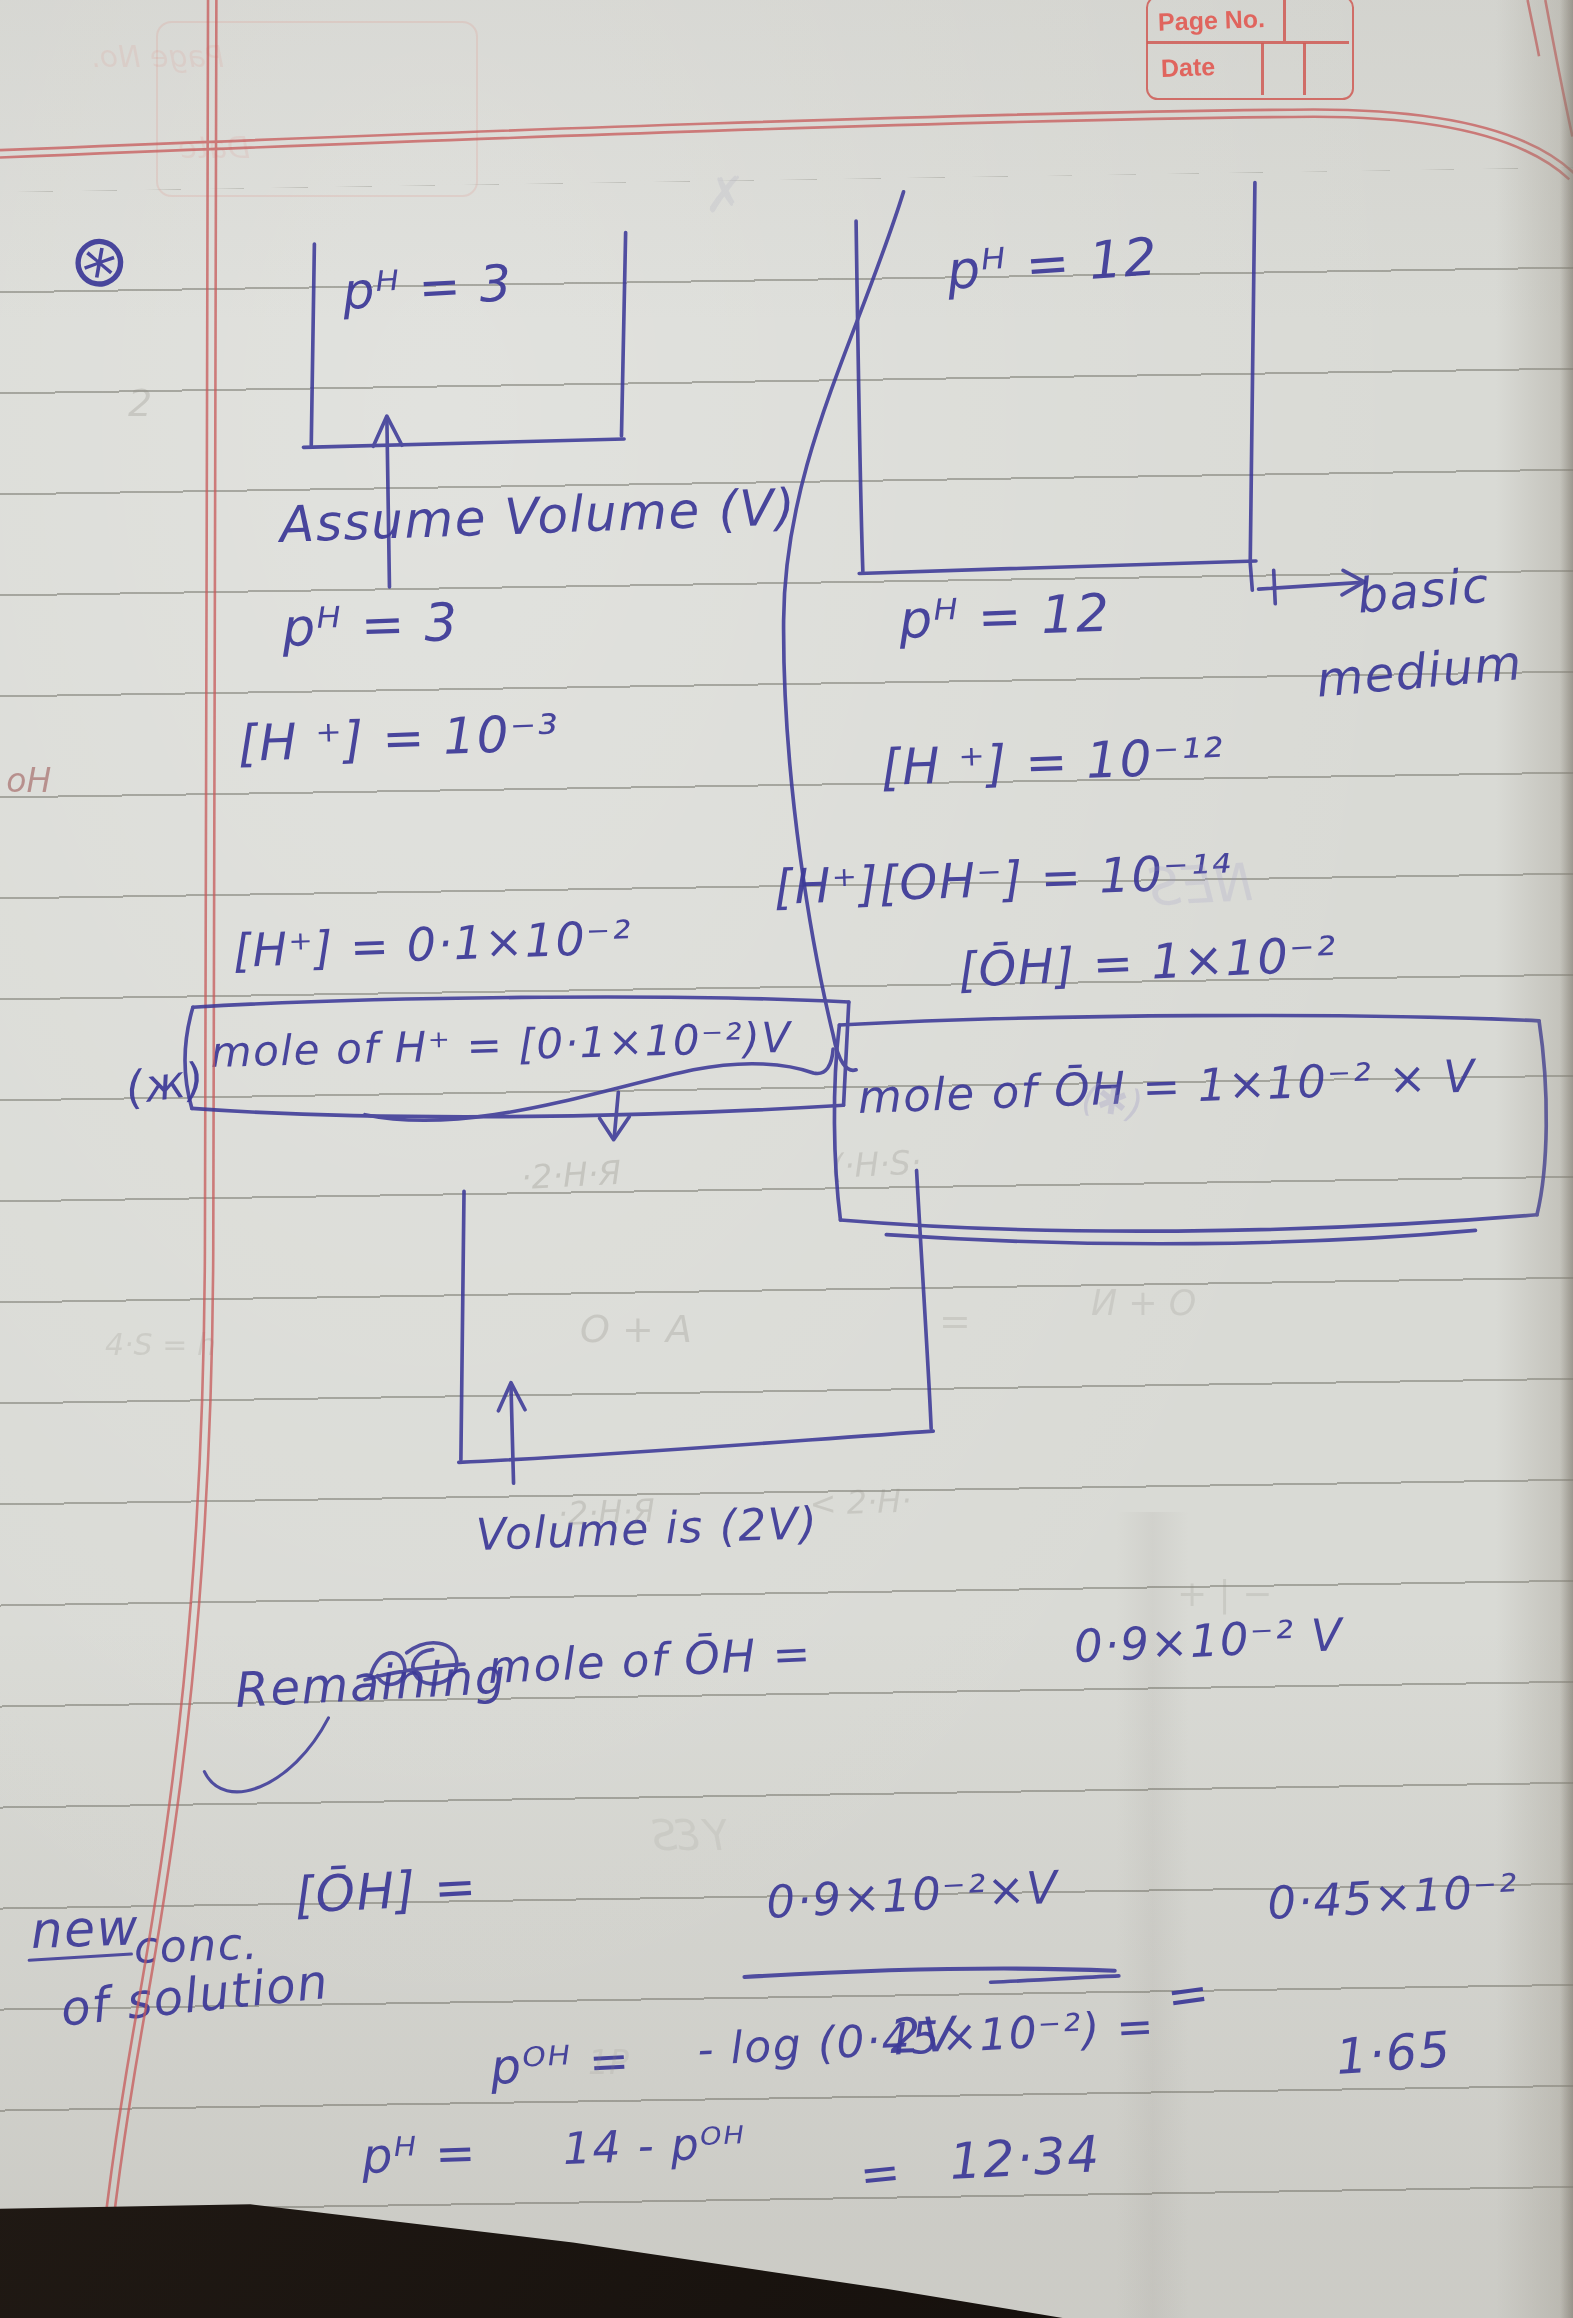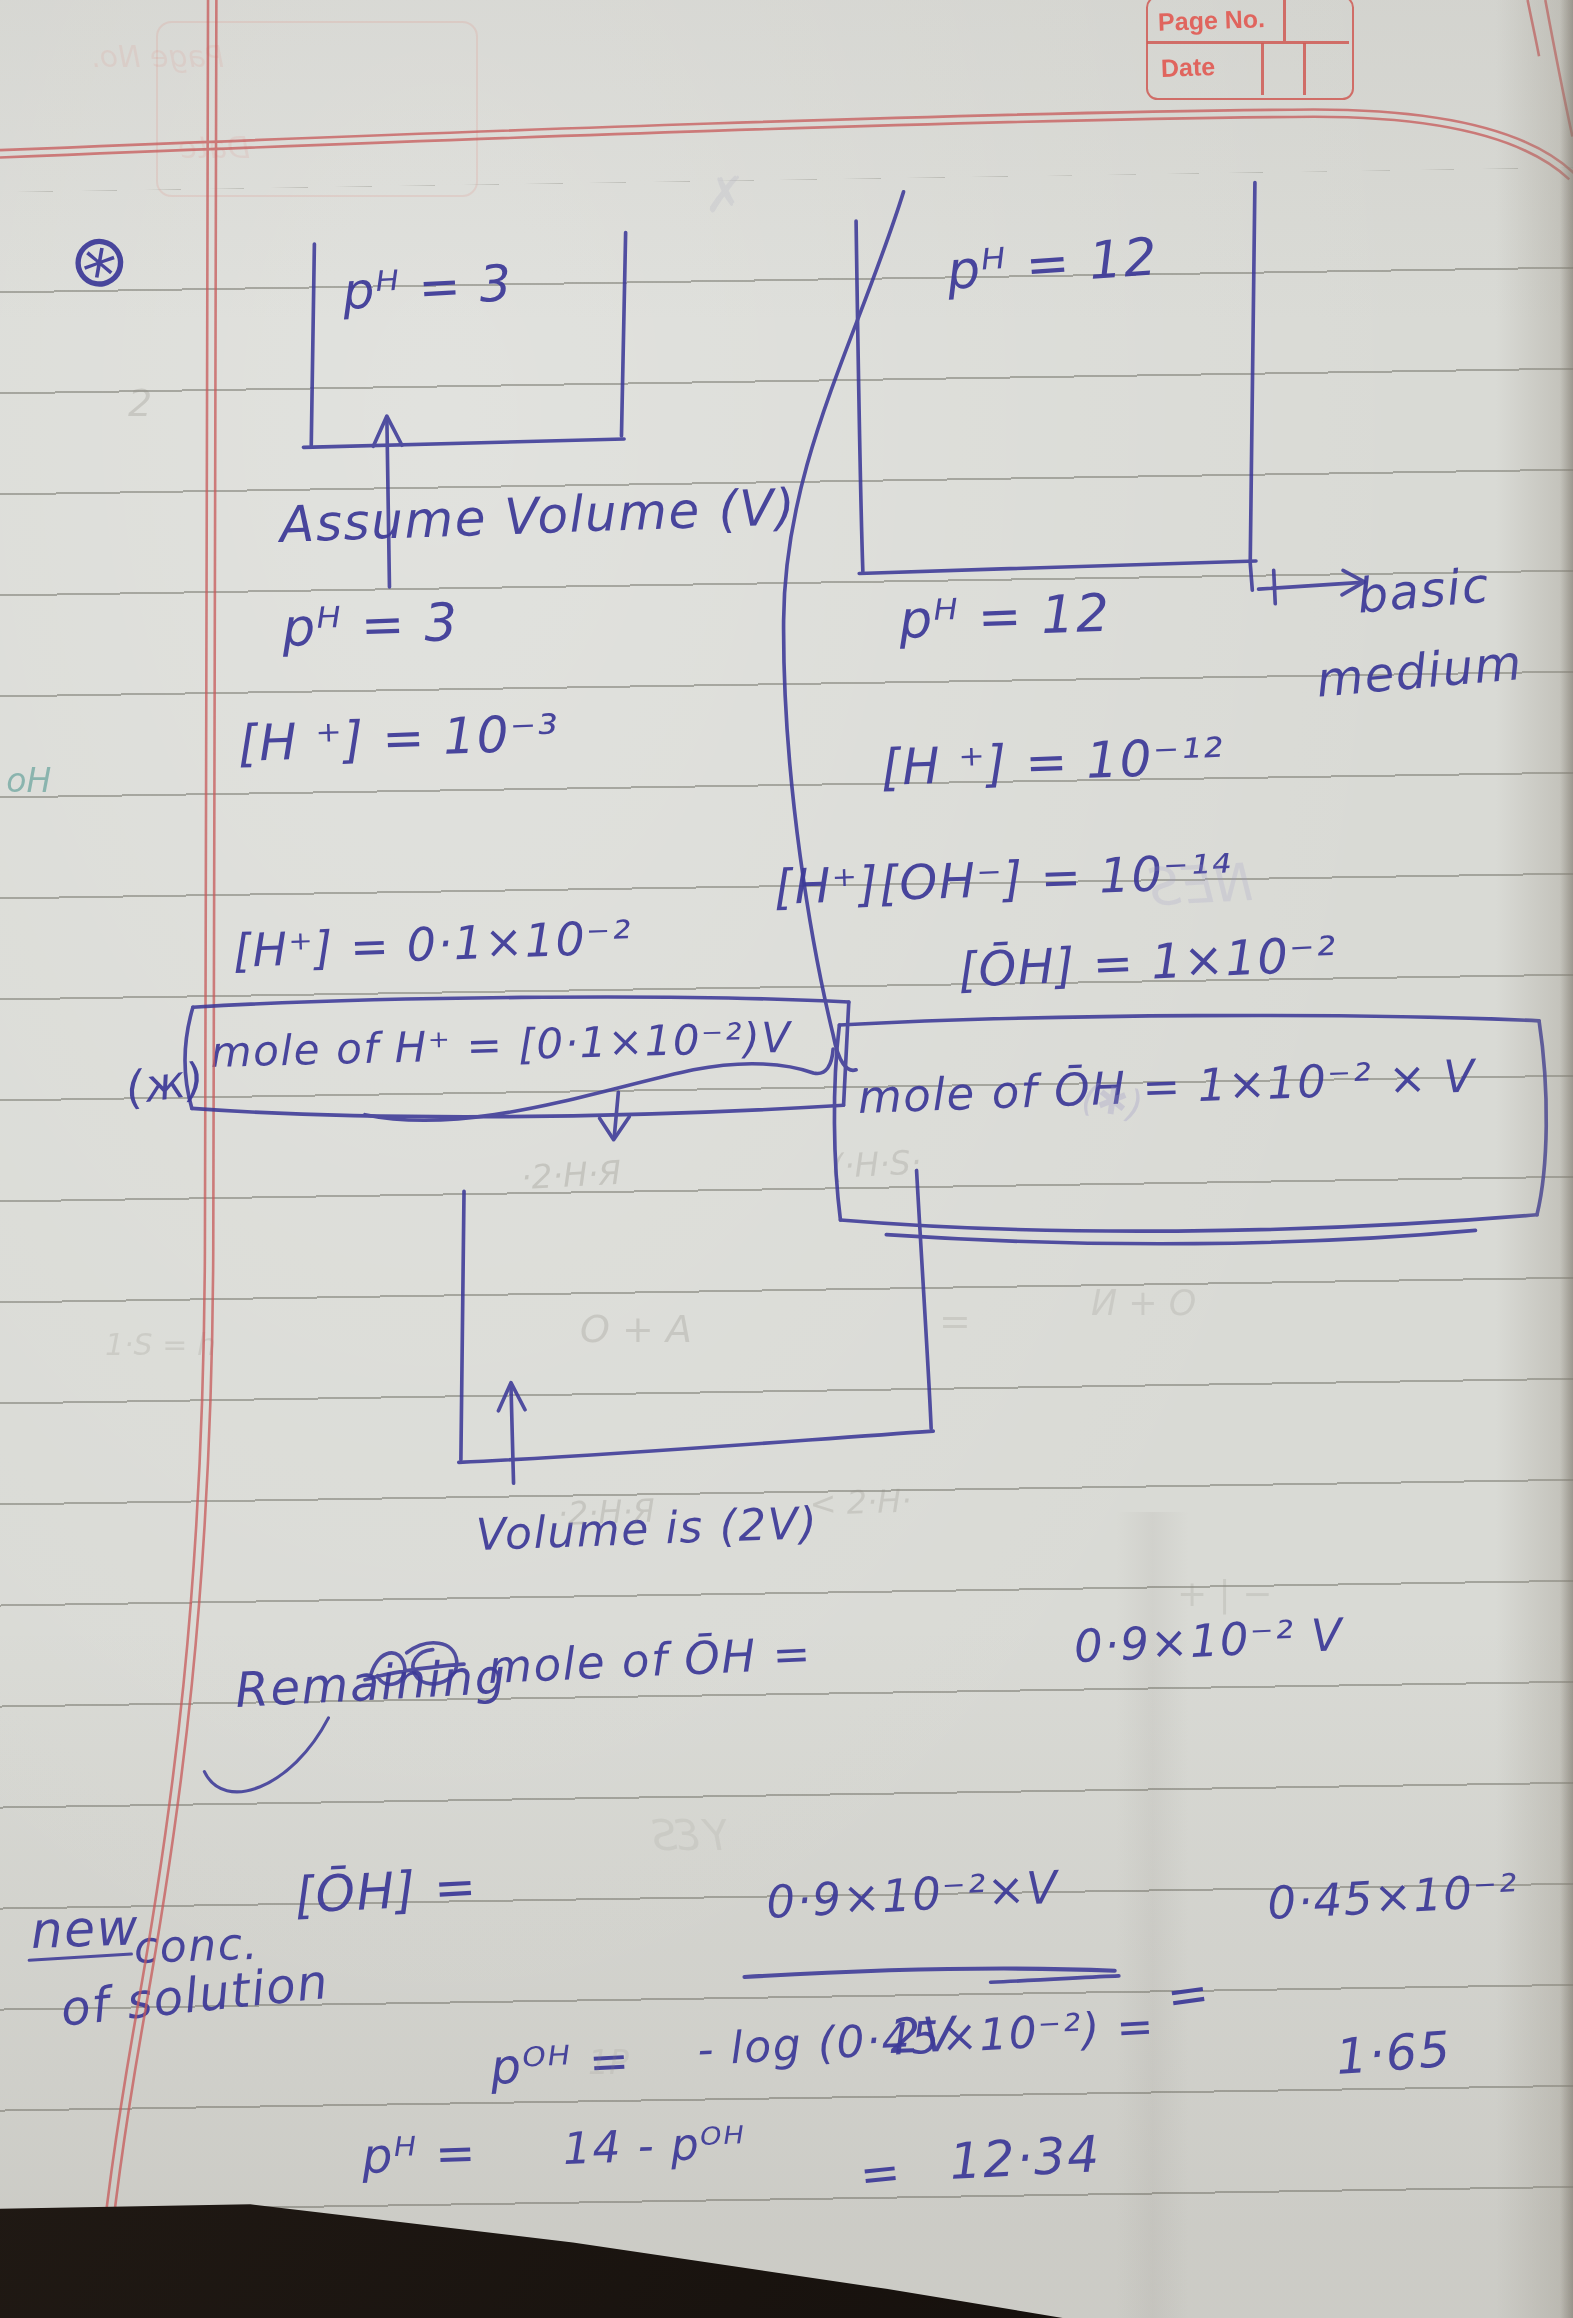--- a/index.html
+++ b/index.html
@@ -33,21 +33,21 @@
   .hdr-label{position:absolute;color:#e0655e;font-family:"Liberation Sans","DejaVu Sans",sans-serif;
     font-weight:bold;white-space:nowrap;}
   .ghost-hdr{position:absolute;border:2.6px solid rgba(224,122,112,.16);border-radius:15.6px;}
   
   .ink{position:absolute;font-family:"DejaVu Sans",sans-serif;font-style:italic;
     color:#3d3a98;white-space:nowrap;transform-origin:left top;letter-spacing:1.6px;opacity:.93;}
   
   .ghost{position:absolute;font-family:"DejaVu Sans",sans-serif;font-style:italic;
     color:#8f8c84;white-space:nowrap;transform-origin:left top;}
   .gviolet{color:#9d99c6;}
-  .gpink{color:#0f766e;}
+  .gpink{color:#7f1d1d;}
   svg.overlay{position:absolute;left:0;top:0;pointer-events:none;}
 </style>
 </head>
 <body>
 
 <div id="stage">
 
   <div class="paper-light"></div>
   <div class="rules"></div>
   <div class="crease"></div>
@@ -116,21 +116,21 @@
   <span class="ghost" style="left:580px;top:1307px;font-size:38px;opacity:.26;">O + A</span>
   <span class="ghost" style="left:939px;top:1299px;font-size:38px;opacity:.22;">=</span>
   <span class="ghost" style="left:1091px;top:1283px;font-size:35px;opacity:.20;">И + O</span>
   <span class="ghost" style="left:557px;top:1495px;font-size:32px;opacity:.28;transform:rotate(-2deg);">·2·H·Я</span>
   <span class="ghost" style="left:809px;top:1485px;font-size:32px;opacity:.24;transform:rotate(-2deg);">&lt; 2·H·</span>
   <span class="ghost" style="left:1177px;top:1573px;font-size:36px;opacity:.20;">+  | −</span>
   <span class="ghost gviolet" style="left:1085px;top:1075px;font-size:38px;opacity:.30;transform:rotate(8deg);">(✱)</span>
   <span class="ghost" style="left:729px;top:1811px;font-size:42px;opacity:.14;transform:scaleX(-1);">YƐS</span>
   <span class="ghost" style="left:128px;top:381px;font-size:38px;opacity:.28;">2</span>
   <span class="ghost gpink" style="left:6.3px;top:761px;font-size:33px;opacity:.40;">oH</span>
-  <span class="ghost" style="left:105px;top:1327px;font-size:30px;opacity:.20;">1·S = h</span>
+  <span class="ghost" style="left:105px;top:1327px;font-size:30px;opacity:.20;">4·S = h</span>
   <span class="ghost" style="left:588px;top:2043px;font-size:33px;opacity:.15;">1P</span>
 
   <svg class="overlay" width="1574" height="2319" viewBox="0 0 3019 4448">
 
     <g stroke="#c75a5a" stroke-width="5" fill="none" opacity="0.75">
       <path d="M 0 288 C 900 252 1900 214 2520 210 C 2760 210 2930 248 3019 332"></path>
       <path d="M 0 302 C 900 266 1900 228 2520 224 C 2755 224 2922 262 3010 344"></path>
       <path d="M 399 0 C 397 900 396 1700 393 2400 C 390 3050 330 3480 262 3860 C 232 4030 196 4260 184 4448"></path>
       <path d="M 415 0 C 413 900 412 1700 409 2400 C 406 3050 346 3480 278 3860 C 248 4030 212 4260 200 4448"></path>
       <path d="M 2964 0 C 2980 86 2996 170 3016 262"></path>

